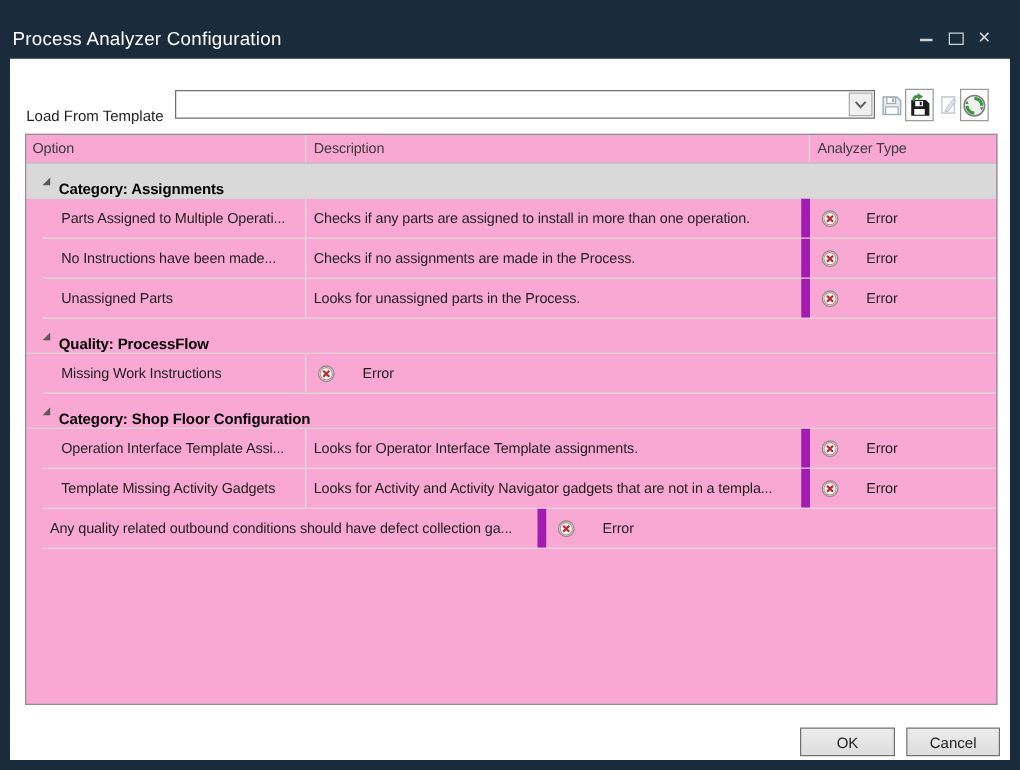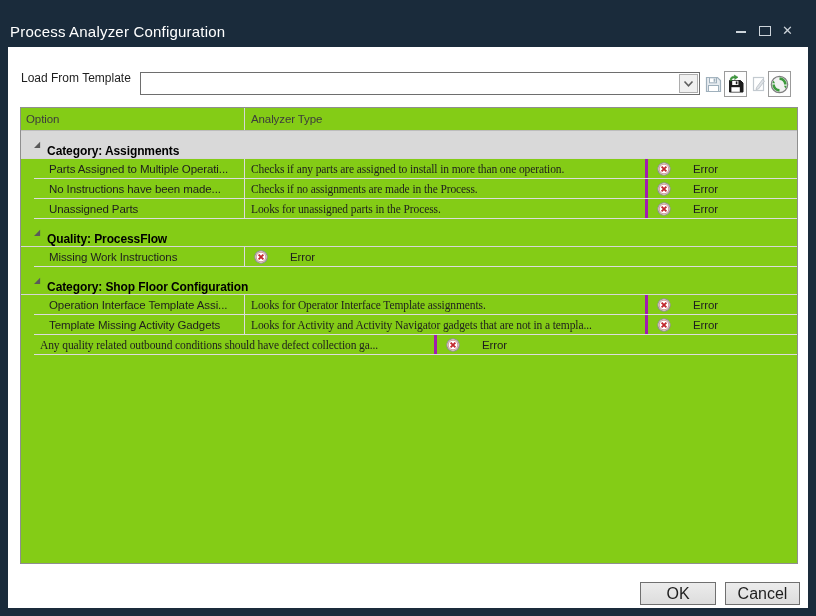--- a/index.html
+++ b/index.html
@@ -11,54 +11,54 @@
   .title{position:absolute;left:10px;top:23px;color:#ffffff;font-size:15px;letter-spacing:.2px;}
   .winbtn{position:absolute;cursor:default;}
   .btn-min{left:736px;top:31px;width:10px;height:2px;background:#cdd4da;}
   .btn-max{left:759px;top:26px;width:10px;height:8px;border:1.6px solid #cdd4da;background:transparent;}
   .btn-close{left:782px;top:24px;color:#cdd4da;font-size:13px;line-height:13px;font-family:"DejaVu Sans",sans-serif;}
 
   
   .content{position:absolute;left:8px;top:47px;width:800px;height:561px;background:#ffffff;}
 
   
-  .tb-label{position:absolute;left:13px;top:24px;font-size:12px;color:#1e1e1e;}
+  .tb-label{position:absolute;left:13px;top:39px;font-size:12px;color:#1e1e1e;}
   .combo{position:absolute;left:132px;top:25px;width:560px;height:23px;border:1px solid #6e6e6e;background:#ffffff;box-sizing:border-box;}
   .combo-value{position:absolute;left:4px;top:4px;font-size:12px;color:#1e1e1e;}
   .combo-arrow{position:absolute;right:1px;top:1px;bottom:1px;width:19px;background:#f0f0f0;border:1px solid #adadad;box-sizing:border-box;display:flex;align-items:center;justify-content:center;}
   .tbtn{position:absolute;display:flex;align-items:center;justify-content:center;box-sizing:border-box;}
   .tbtn.flat{width:18px;height:22px;top:26px;}
   .tbtn.raised{width:23px;height:26px;top:24px;border:1px solid #9b9b9b;background:#fdfdfd;}
   .tbtn-save{left:696px;}
   .tbtn-import{left:716px;}
   .tbtn-edit{left:742px;}
   .tbtn-refresh{left:760px;}
 
   
-  .grid{position:absolute;left:12px;top:60px;width:778px;height:457px;border:1px solid #8f8f8f;box-sizing:border-box;background:#84cc16;overflow:hidden;font-size:11.5px;letter-spacing:-0.1px;color:#1e1e1e;}
+  .grid{position:absolute;left:12px;top:60px;width:778px;height:457px;border:1px solid #8f8f8f;box-sizing:border-box;background:#f9a8d4;overflow:hidden;font-size:11.5px;letter-spacing:-0.1px;color:#1e1e1e;}
   .ghead{display:flex;height:23px;border-bottom:1px solid #bdbdbd;box-sizing:border-box;color:#3c3c3c;}
   .th{display:flex;align-items:center;box-sizing:border-box;border-right:1px solid #d6d6d6;overflow:hidden;white-space:nowrap;}
   .th.c-opt{width:224px;padding-left:5px;}
   .th.c-desc{width:403px;padding-left:6px;}
   .th.c-typ{flex:1;padding-left:6px;border-right:none;}
   .trow{display:flex;box-sizing:border-box;}
   .cat{height:28px;align-items:center;border-bottom:1px solid #d6d6d6;}
   .cat.sel{background:#d9d9d9;}
   .exp{margin-left:13px;font-size:8px;color:#5a5a5a;font-family:"DejaVu Sans",sans-serif;line-height:8px;}
   .catlbl{margin-left:7px;font-weight:bold;font-size:12px;color:#000;margin-top:12px;}
-  .item{height:20px;}
+  .item{height:32px;}
   .indent{width:13px;}
   .cells{flex:1;display:flex;border-bottom:1px solid #dcdcdc;box-sizing:border-box;}
   .c{display:flex;align-items:center;box-sizing:border-box;overflow:hidden;white-space:nowrap;}
   .c.opt{width:211px;padding-left:15px;border-right:1px solid #dcdcdc;}
-  .c.desc{width:403px;padding-left:6px;border-right:3px solid #a21caf;font-family:Liberation Serif, serif;}
+  .c.desc{width:403px;padding-left:6px;border-right:7px solid #a21caf;}
   .c.typ{flex:1;padding-left:9px;gap:22px;}
 
   
-  .fbtn{position:absolute;top:535px;height:23px;background:linear-gradient(#ececec,#dddddd);border:1px solid #707070;box-sizing:border-box;display:flex;align-items:center;justify-content:center;font-size:16px;color:#1e1e1e;}
+  .fbtn{position:absolute;top:535px;height:23px;background:linear-gradient(#ececec,#dddddd);border:1px solid #707070;box-sizing:border-box;display:flex;align-items:center;justify-content:center;font-size:12px;color:#1e1e1e;}
   .btn-ok{left:632px;width:76px;}
   .btn-cancel{left:717px;width:75px;}
 
   svg{display:block;}
 </style>
 </head>
 <body>
 
 <div class="window">
 
@@ -121,20 +121,21 @@
           <path d="M9.5 15.4 A5.9 5.9 0 0 1 3.6 9.5" fill="none" stroke="#3d9a3d" stroke-width="2.6"></path>
           <path d="M14 10.8 L16.8 10.8 L15.4 13.4 z" fill="#3d9a3d"></path>
           <path d="M2.2 8.2 L5 8.2 L3.6 5.6 z" fill="#3d9a3d"></path>
         </svg>
       </span>
     </div>
 
     <div class="grid">
       <div class="ghead">
         <div class="th c-opt">Option</div>
+        <div class="th c-desc">Description</div>
         <div class="th c-typ">Analyzer Type</div>
       </div>
 
       <div class="trow cat sel">
         <span class="exp">◢</span>
         <span class="catlbl">Category: Assignments</span>
       </div>
       <div class="trow item">
         <div class="indent"></div>
         <div class="cells">

